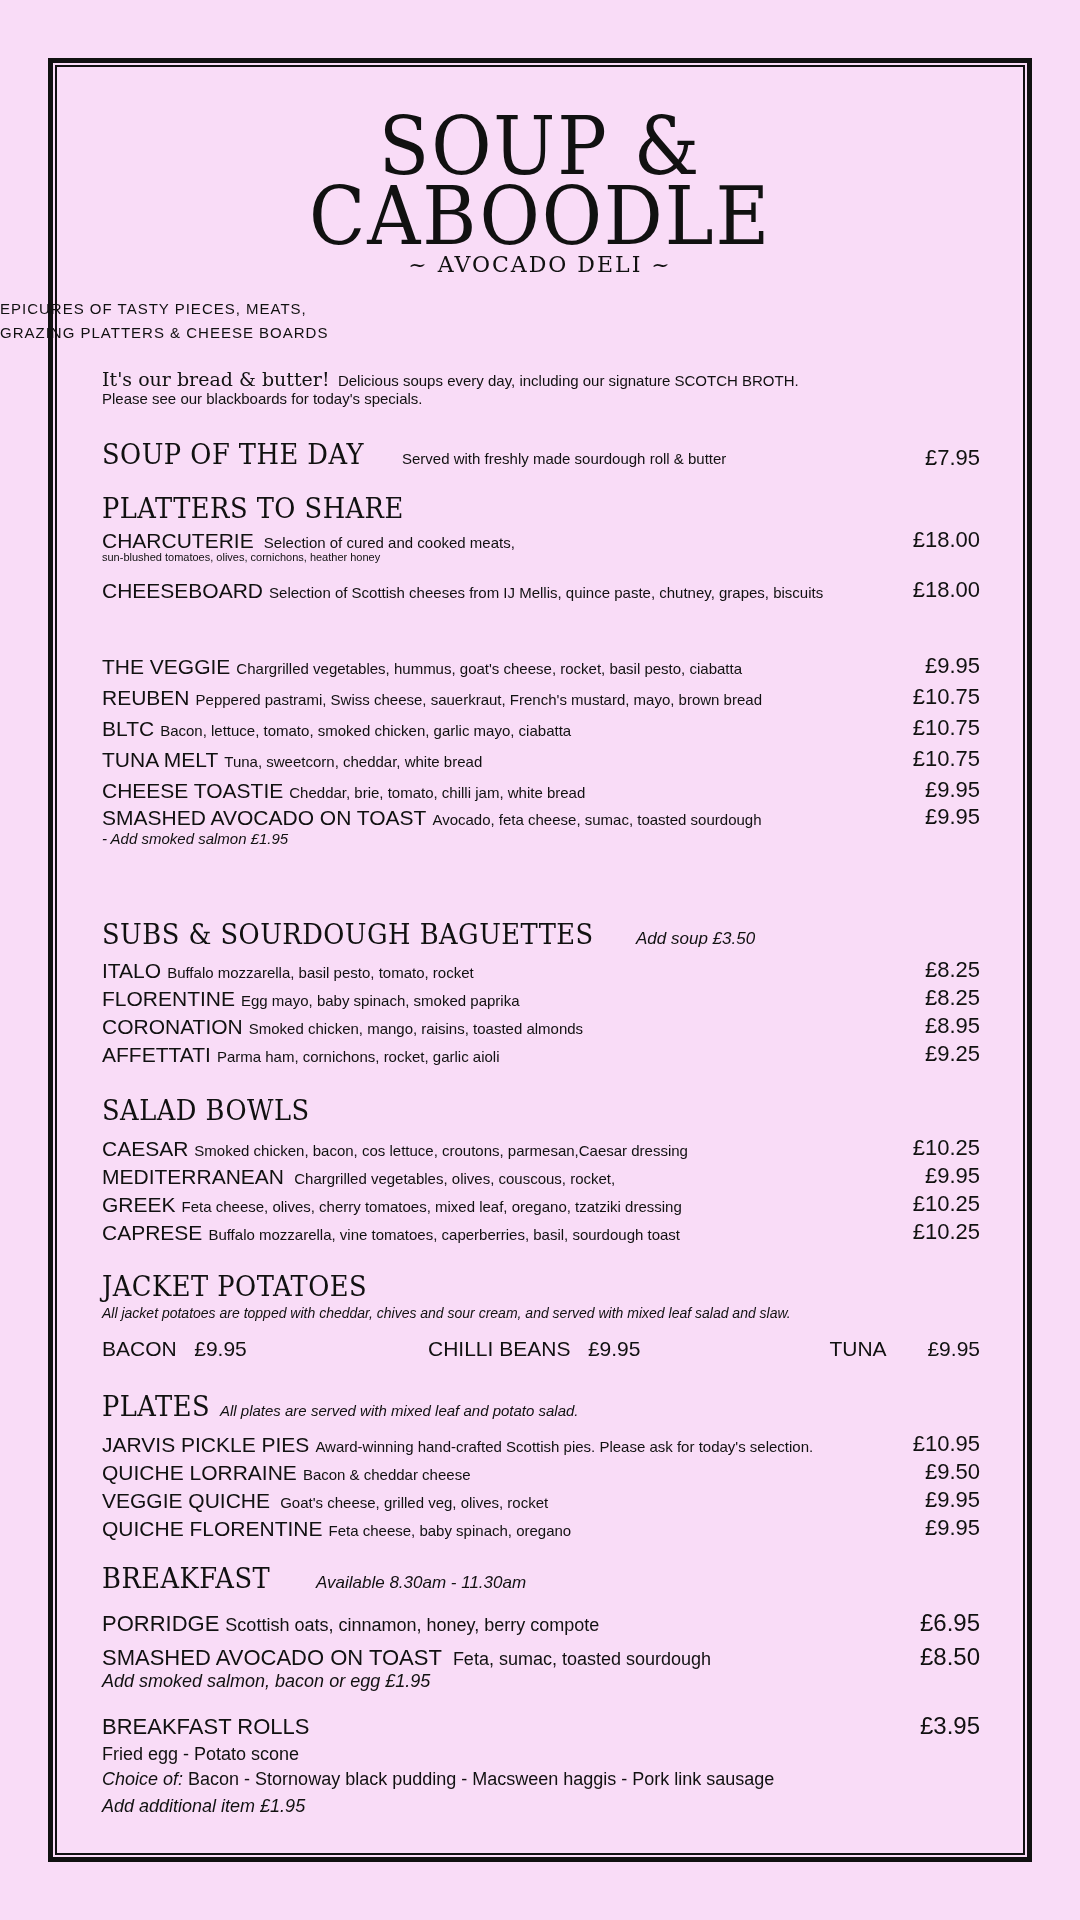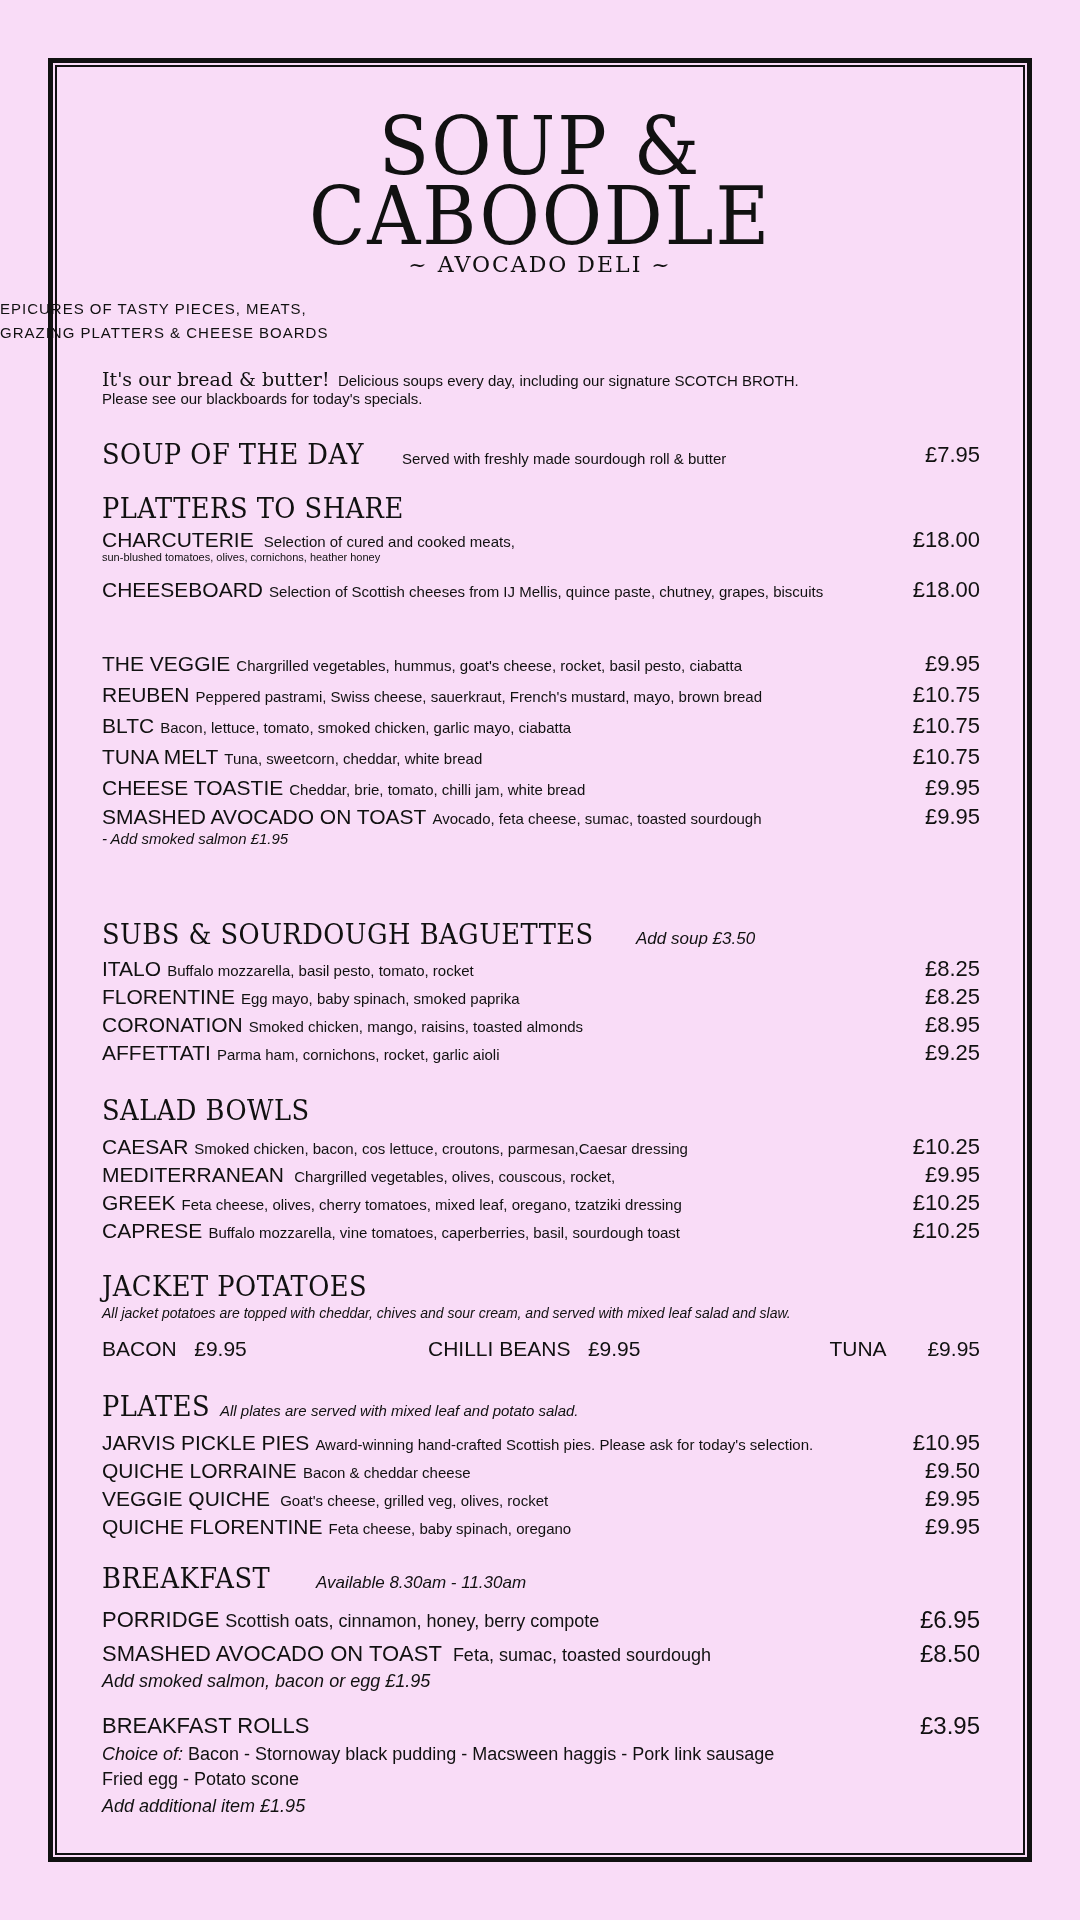--- a/index.html
+++ b/index.html
@@ -10,21 +10,21 @@
   .t1{top:100px;font-size:80px;letter-spacing:2px;transform:scaleX(0.92);}
   .t2{top:170px;font-size:80px;letter-spacing:2px;transform:scaleX(0.92);}
   .sub{top:252px;font-size:22px;letter-spacing:2px;}
   .tag{position:absolute;left:0;width:1080px;font-size:15px;letter-spacing:1px;}
   .tag1{top:300px;} .tag2{top:324px;}
   .intro{position:absolute;left:102px;top:370px;font-size:15px;line-height:18px;width:860px;}
   .intro .big{font-family:"DejaVu Serif",serif;font-size:19px;}
   .sec{position:absolute;left:102px;width:878px;}
   .h{font-family:"DejaVu Serif",serif;font-size:28px;letter-spacing:0.5px;transform:scaleX(0.92);transform-origin:left;display:inline-block;white-space:nowrap;}
   .hnote{font-style:italic;font-size:15px;margin-left:14px;}
-  .row{display:flex;justify-content:space-between;align-items:center;font-size:15px;white-space:nowrap;}
+  .row{display:flex;justify-content:space-between;align-items:flex-end;font-size:15px;white-space:nowrap;}
   .row .name{font-size:21px;margin-right:6px;}
   .row .price{font-size:22px;}
   .note{font-style:italic;font-size:16px;}
   .jp{display:flex;font-size:21px;}
 </style>
 </head>
 <body>
 
 <div class="frame-outer"></div>
 <div class="frame-inner"></div>
@@ -178,17 +178,17 @@
         <span><span class="name" style="font-size:22px">SMASHED AVOCADO ON TOAST</span> <span>Feta, sumac, toasted sourdough</span></span>
         <span class="price" style="font-size:24px">£8.50</span>
       </div>
     <div class="note" style="font-size:18px">Add smoked salmon, bacon or egg £1.95</div>
   </div>
   <div style="margin-top:20px">
     <div class="row">
         <span class="name" style="font-size:22px">BREAKFAST ROLLS</span>
         <span class="price" style="font-size:24px">£3.95</span>
       </div>
+    <div style="font-size:18px;margin-top:4px">Fried egg - Potato scone</div>
     <div style="font-size:18px;margin-top:4px"><i>Choice of:</i> <span>Bacon - Stornoway black pudding - Macsween haggis - Pork link sausage</span></div>
-    <div style="font-size:18px;margin-top:4px">Fried egg - Potato scone</div>
     <div class="note" style="font-size:18px;margin-top:6px">Add additional item £1.95</div>
   </div>
 </div>
 
 </body></html>

